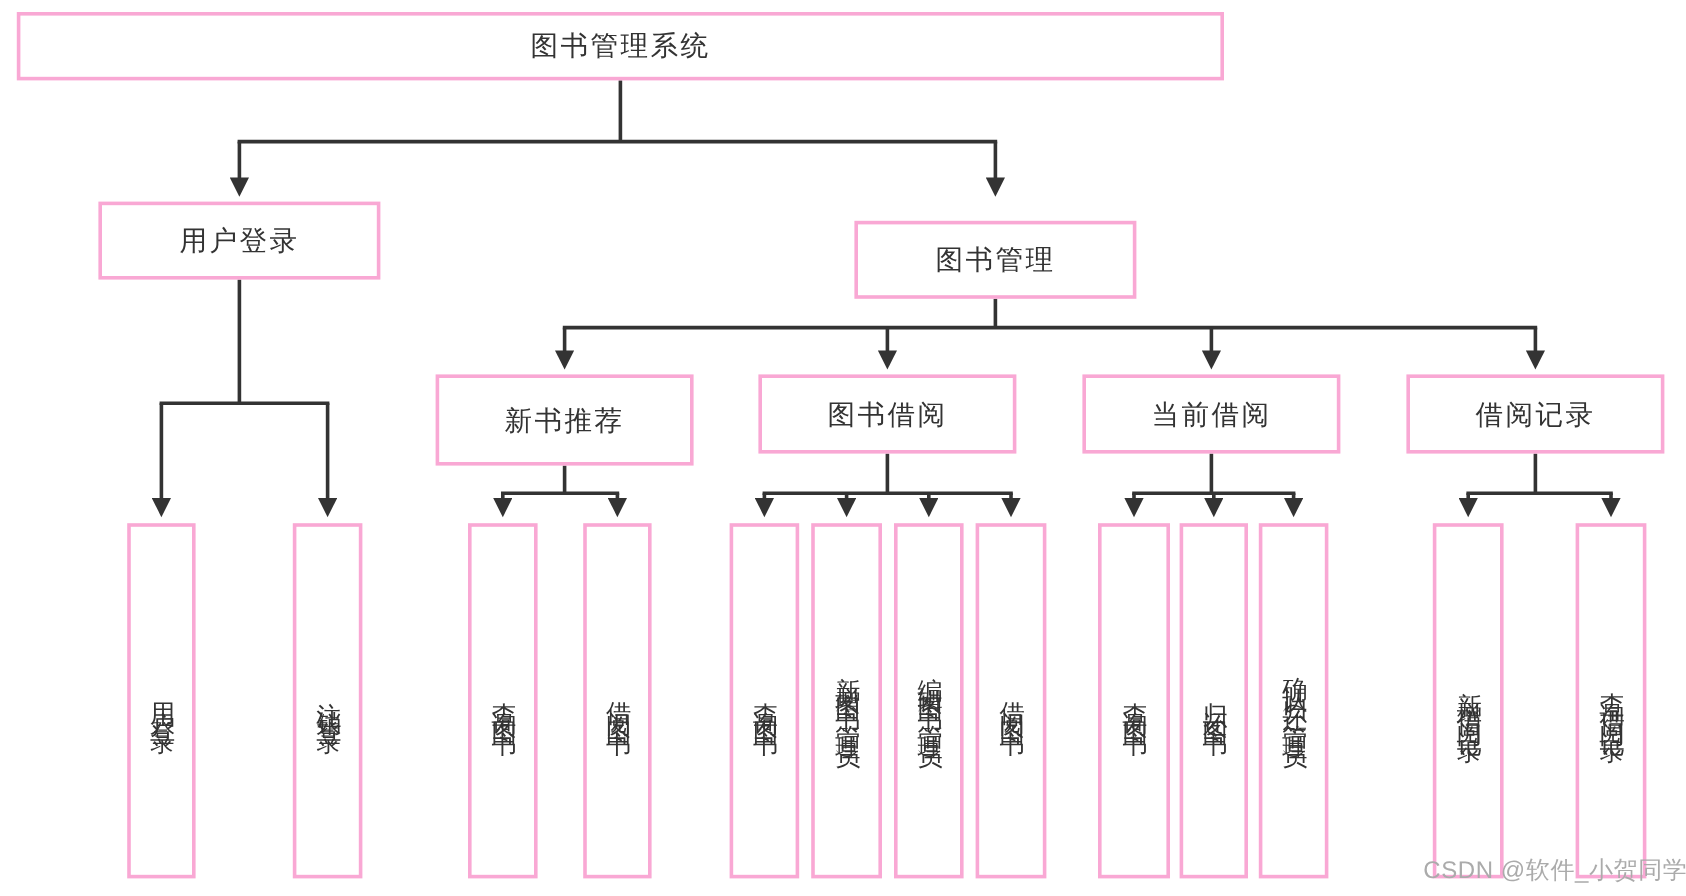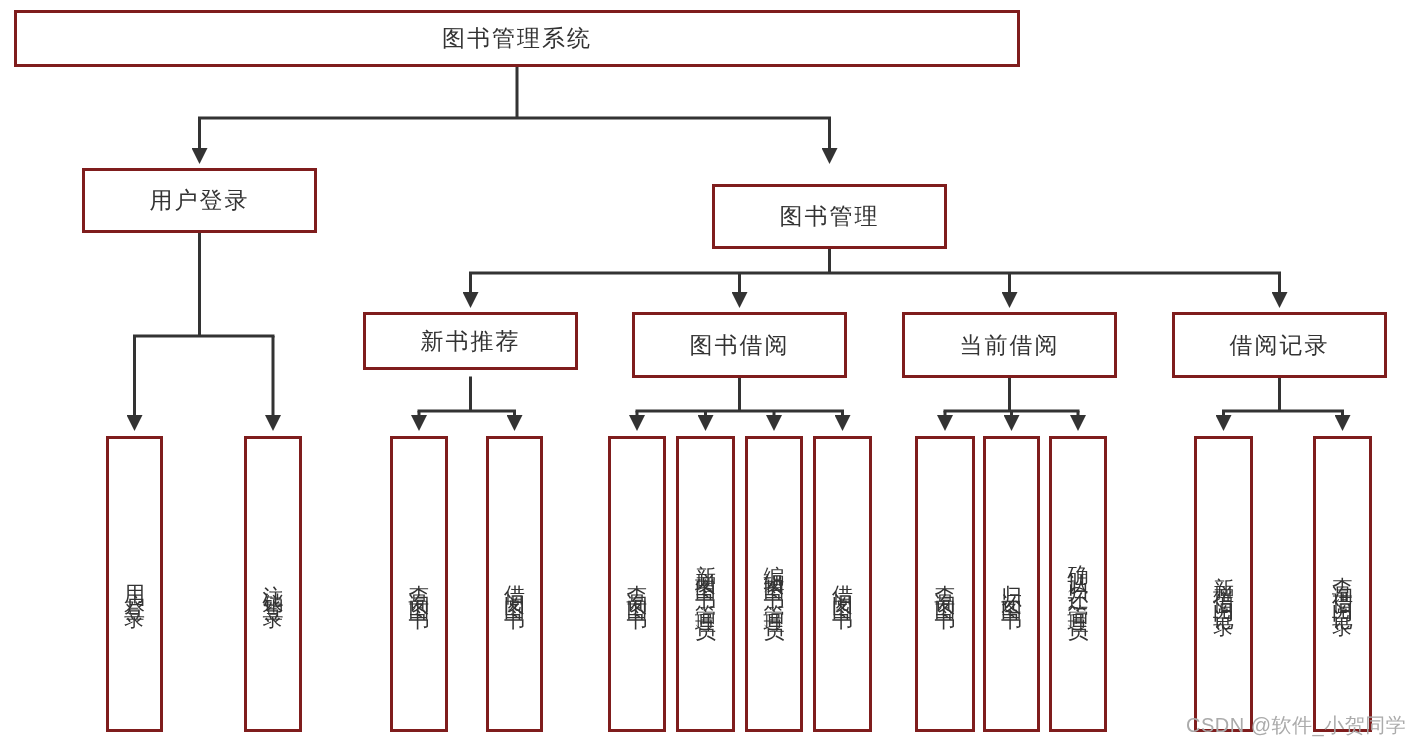--- a/index.html
+++ b/index.html
@@ -8,21 +8,21 @@
     width: 1405px;
     height: 747px;
     background: #ffffff;
     font-family: "Liberation Sans", "DejaVu Sans", sans-serif;
     overflow: hidden;
   }
   .lines { position: absolute; left: 0; top: 0; }
   .node {
     position: absolute;
     box-sizing: border-box;
-    border: 3px solid #7f1d1d;
+    border: 3px solid #f9a8d4;
     background: #ffffff;
     color: #333333;
     display: flex;
     align-items: center;
     justify-content: center;
     text-align: center;
   }
   .node-h { font-size: 23px; letter-spacing: 2px; }
   .node-v {
     writing-mode: vertical-rl;
@@ -82,21 +82,21 @@
       <path d="M1223.5 411 V427"></path>
       <path d="M1342.5 411 V427"></path>
     </g>
   </svg>
 
   <div class="node node-h" style="left:14px; top:10px; width:1006px; height:57px;">图书管理系统</div>
 
   <div class="node node-h" style="left:82px; top:168px; width:235px; height:65px;">用户登录</div>
   <div class="node node-h" style="left:712px; top:168px; width:235px; height:65px;margin-top:16px;">图书管理</div>
 
-  <div class="node node-h" style="left:363px; top:312px; width:215px; height:58px;">新书推荐</div>
+  <div class="node node-h" style="left:363px; top:312px; width:215px; height:76px;">新书推荐</div>
   <div class="node node-h" style="left:902px; top:312px; width:215px; height:66px;">当前借阅</div>
   <div class="node node-h" style="left:632px; top:312px; width:215px; height:66px;">图书借阅</div>
   <div class="node node-h" style="left:1172px; top:312px; width:215px; height:66px;">借阅记录</div>
 
   <div class="node node-v" style="left:106px; top:436px; width:57px; height:296px;">用户登录</div>
   <div class="node node-v" style="left:244px; top:436px; width:58px; height:296px;">注销登录</div>
 
   <div class="node node-v" style="left:390px; top:436px; width:58px; height:296px;">查询图书</div>
   <div class="node node-v" style="left:486px; top:436px; width:57px; height:296px;">借阅图书</div>
 

